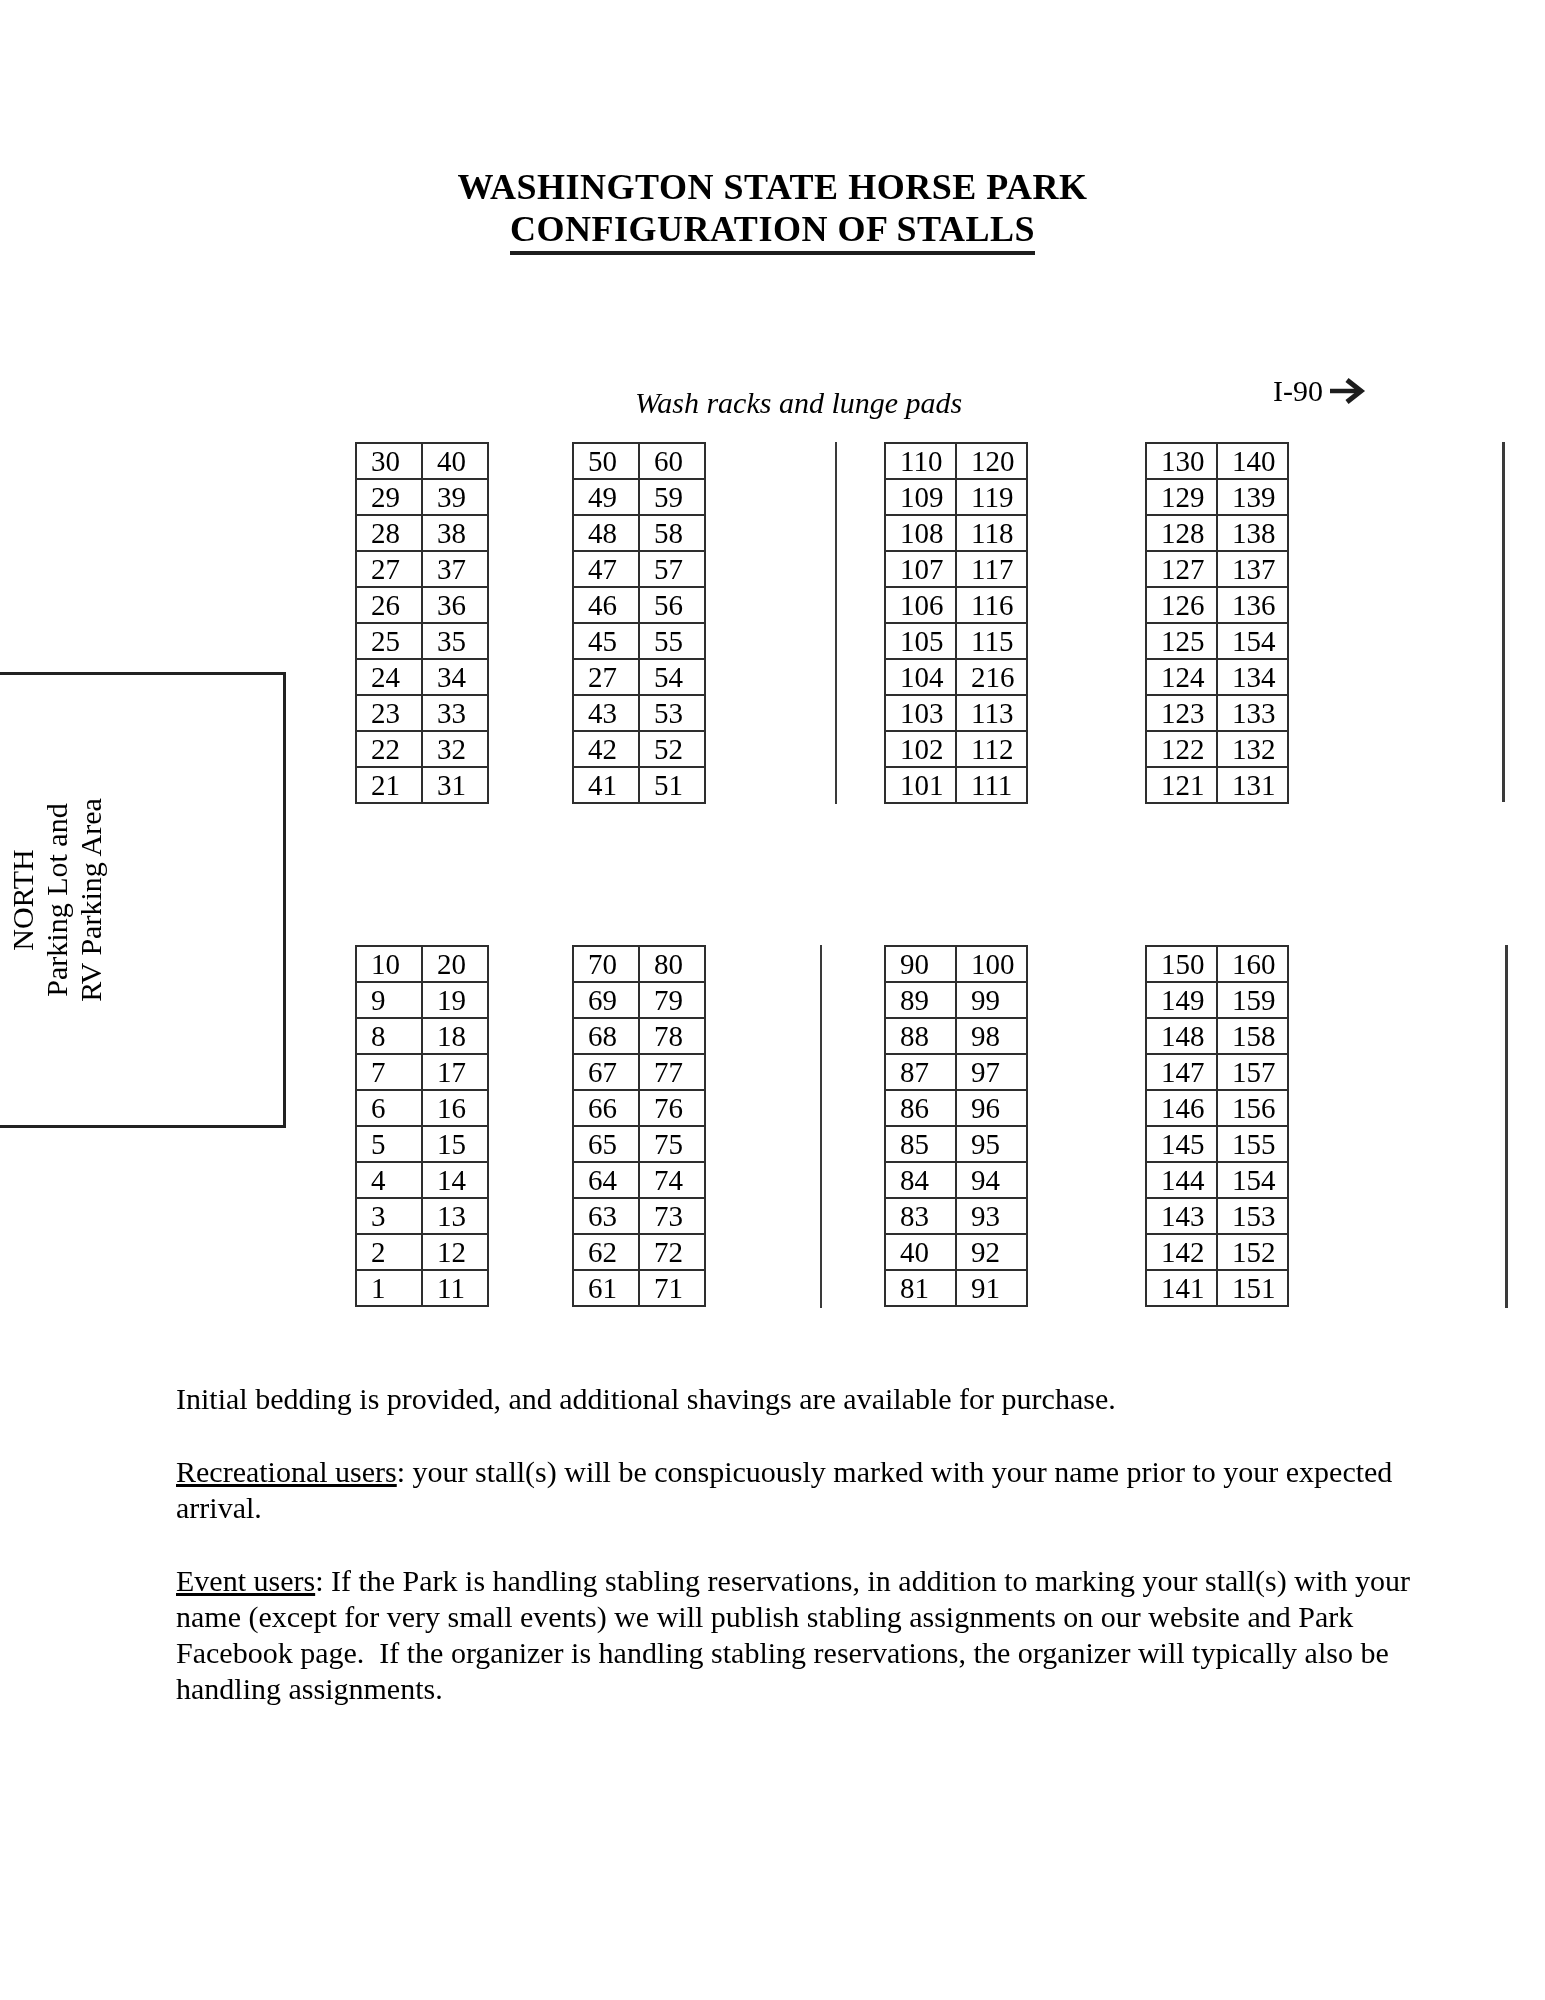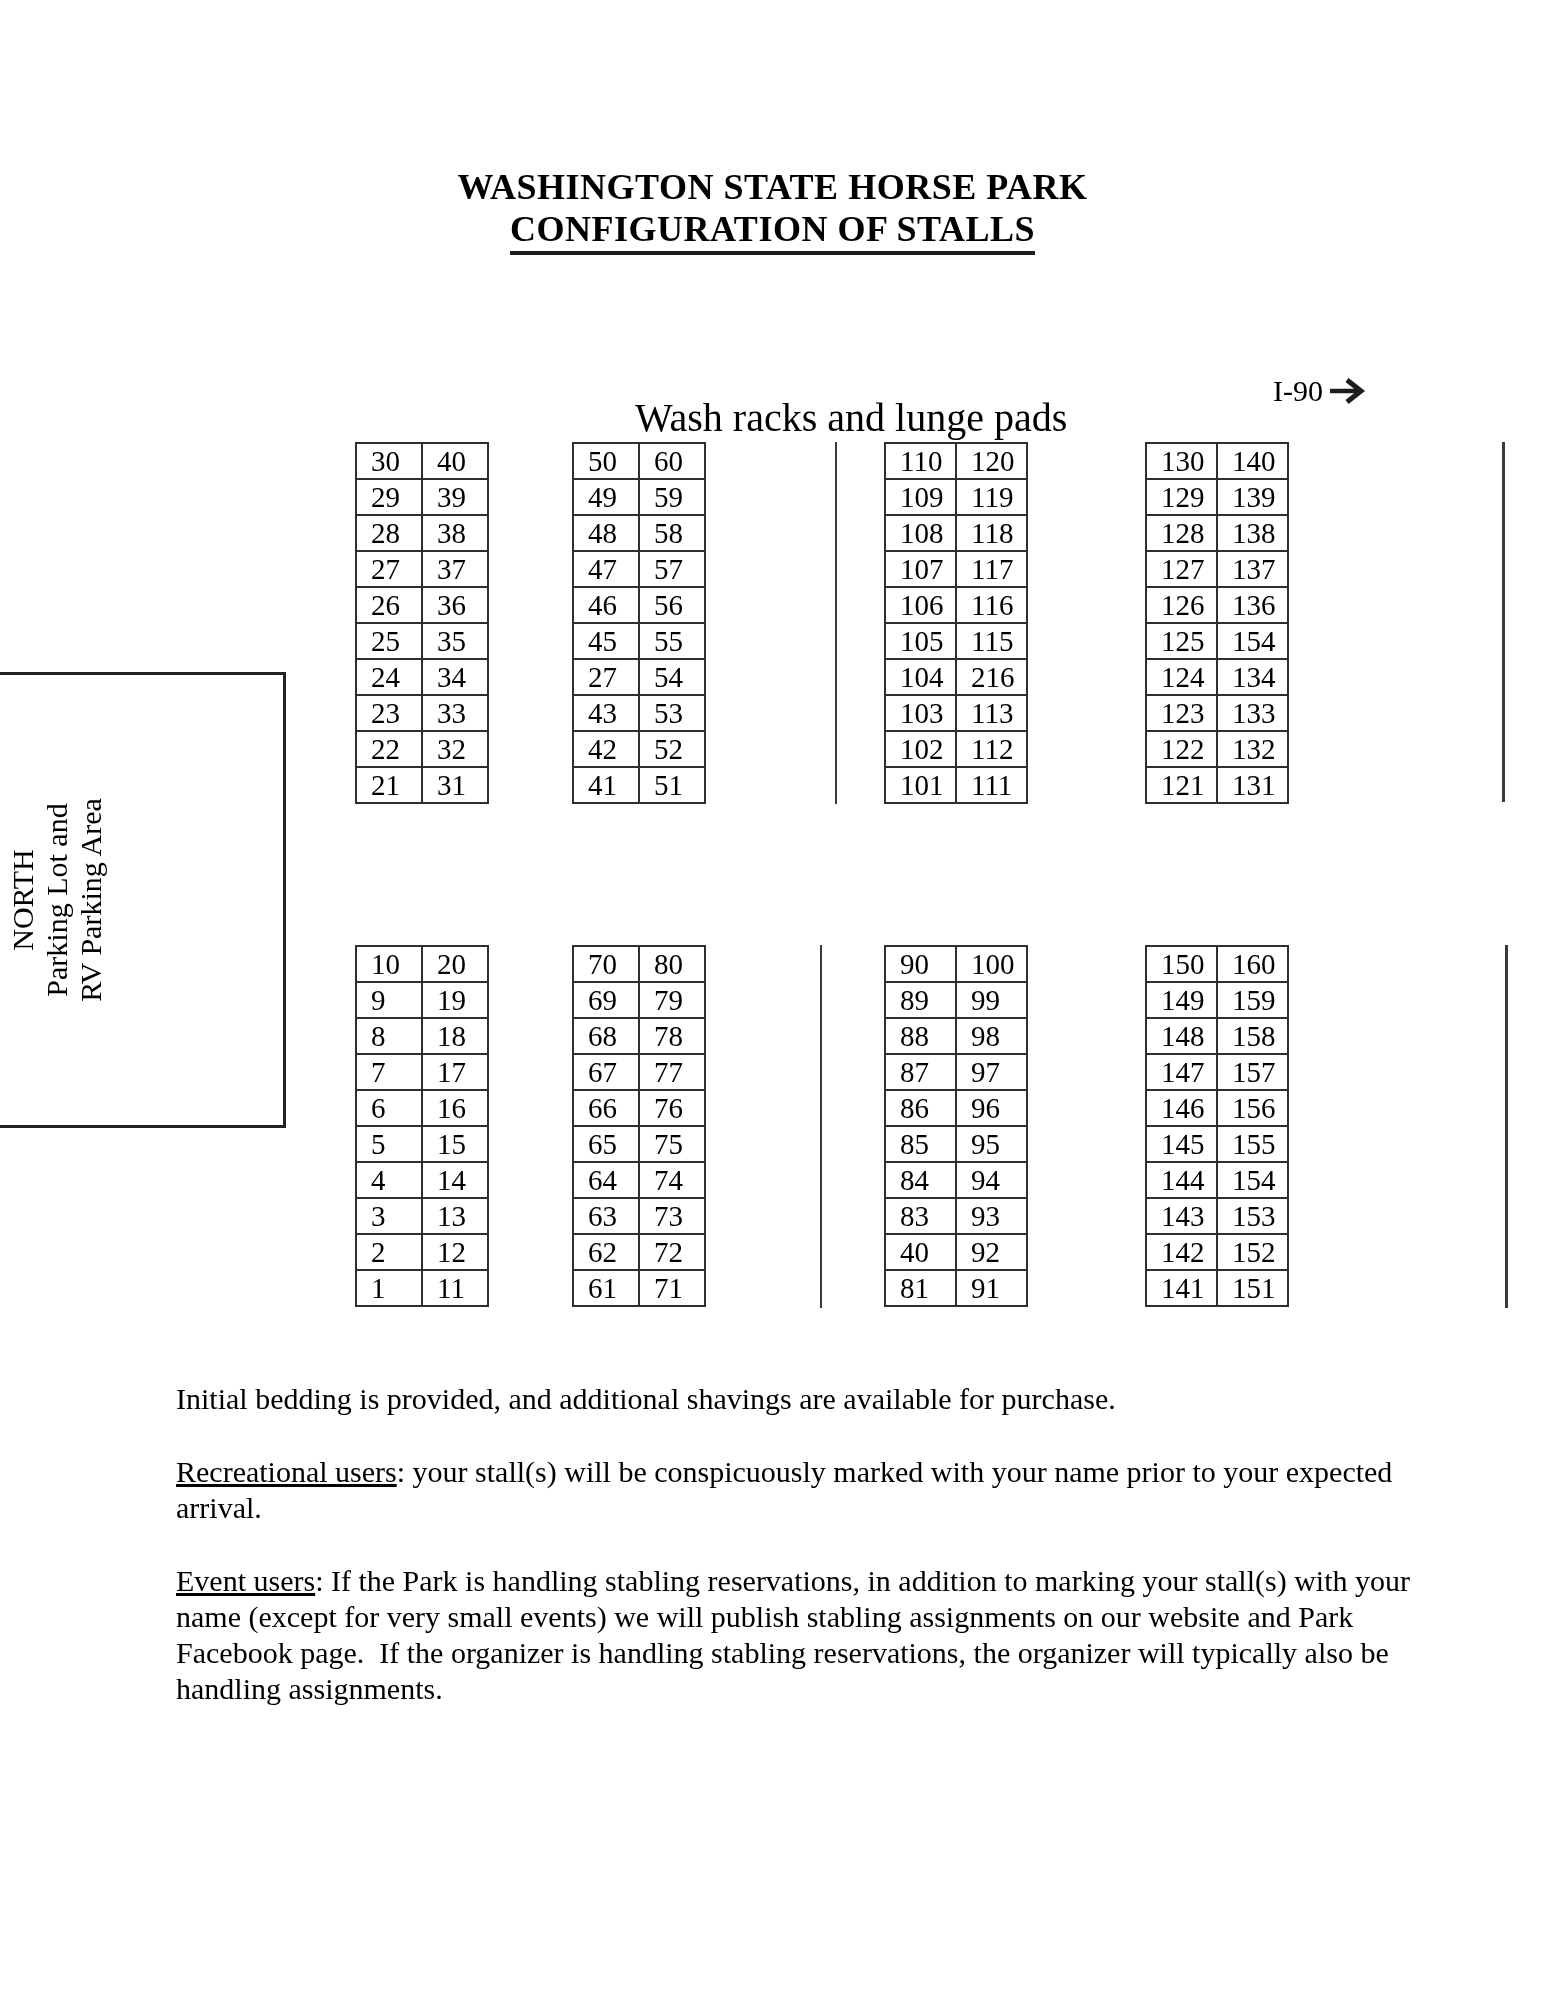--- a/index.html
+++ b/index.html
@@ -23,23 +23,24 @@
     letter-spacing:0.5px;
   }
   .title-underline{
     display:inline-block;
     border-bottom:4px solid #1d1d1d;
     padding-bottom:1px;
   }
   
   .wash-label{
     position:absolute;
-    left:635px; top:394px;
-    font-size:40px;
+    left:635px; top:386px;
+    font-size:30px;
     white-space:nowrap;
+    font-style:italic;
   }
   .i90{
     position:absolute;
     left:1273px; top:374px;
     font-size:30px;
     white-space:nowrap;
     display:flex;
     align-items:center;
     gap:4px;
   }

